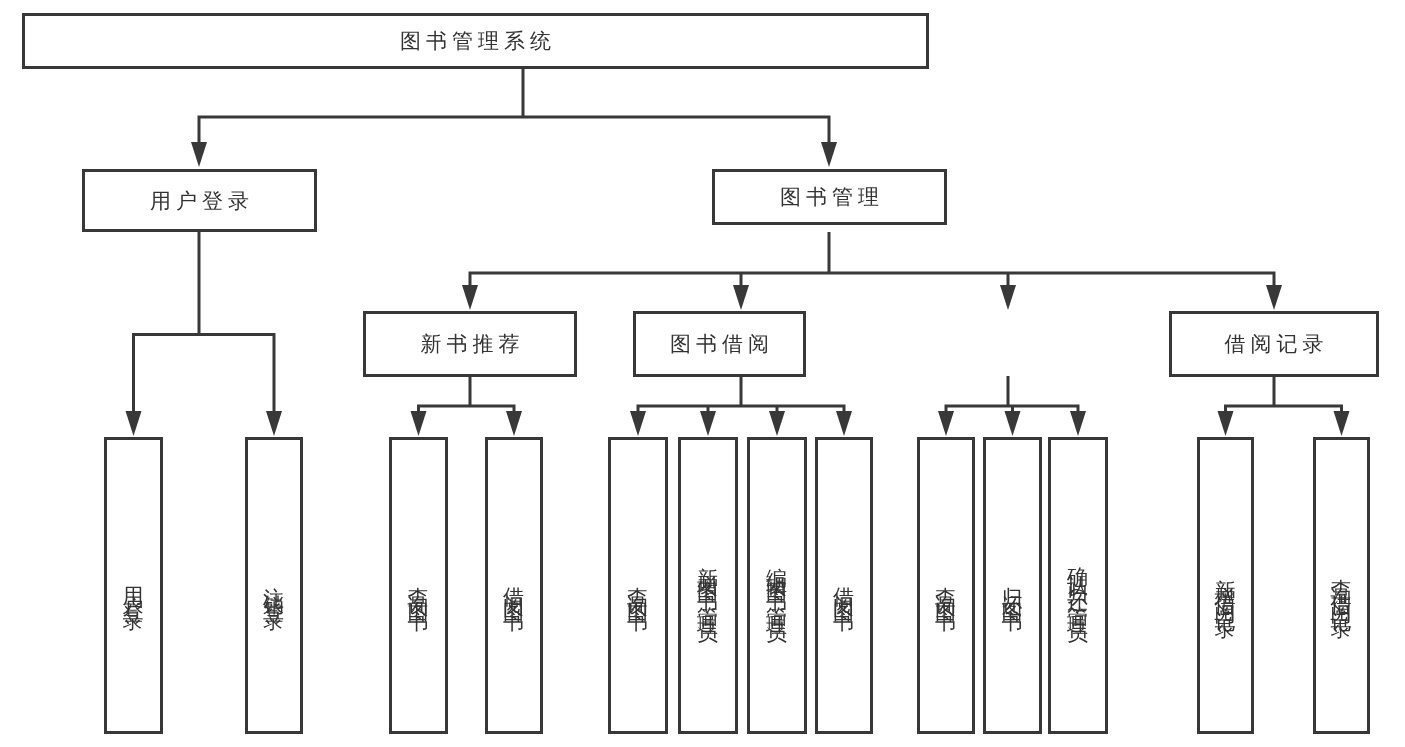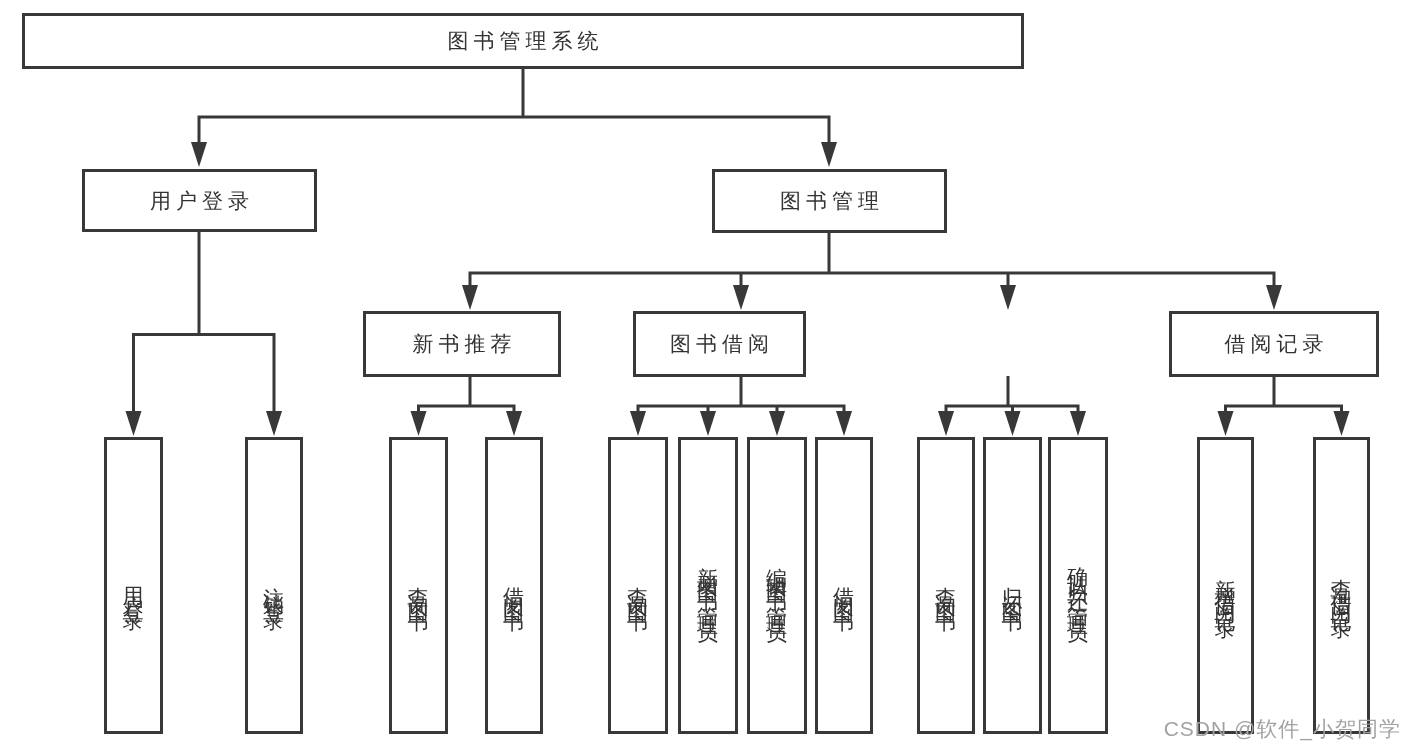--- a/index.html
+++ b/index.html
@@ -83,32 +83,32 @@
       <polygon points="769,411 785,411 777,436"></polygon>
       <polygon points="836,411 852,411 844,436"></polygon>
       <polygon points="938,411 954,411 946,436"></polygon>
       <polygon points="1004.5,411 1020.5,411 1012.5,436"></polygon>
       <polygon points="1070,411 1086,411 1078,436"></polygon>
       <polygon points="1217.5,411 1233.5,411 1225.5,436"></polygon>
       <polygon points="1333.5,411 1349.5,411 1341.5,436"></polygon>
     </g>
   </svg>
 
-  <div class="box h" style="left:22px;top:13px;width:1002px;height:56px">
+  <div class="box h" style="left:22px;top:13px;width:907px;height:56px">
     <span>图书管理系统</span>
   </div>
 
   <div class="box h" style="left:82px;top:169px;width:235px;height:63px">
     <span>用户登录</span>
   </div>
-  <div class="box h" style="left:712px;top:169px;width:235px;height:64px">
+  <div class="box h" style="left:712px;top:169px;width:235px;height:56px">
     <span>图书管理</span>
   </div>
 
-  <div class="box h" style="left:363px;top:311px;width:198px;height:66px">
+  <div class="box h" style="left:363px;top:311px;width:214px;height:66px">
     <span>新书推荐</span>
   </div>
   <div class="box h" style="left:633px;top:311px;width:173px;height:66px">
     <span>图书借阅</span>
   </div>
   <div class="box h" style="left:1169px;top:311px;width:210px;height:66px">
     <span>借阅记录</span>
   </div>
 
   <div class="box v" style="left:104px;width:59px">
@@ -148,15 +148,14 @@
     <span>确认归还（管理员）</span>
   </div>
 
   <div class="box v" style="left:1197px;width:57px">
     <span>新增借阅记录</span>
   </div>
   <div class="box v" style="left:1313px;width:57px">
     <span>查询借阅记录</span>
   </div>
 
-  <div class="watermark">CSDN @软件_小贺同学</div>
 
 </div>
 
 </body></html>

